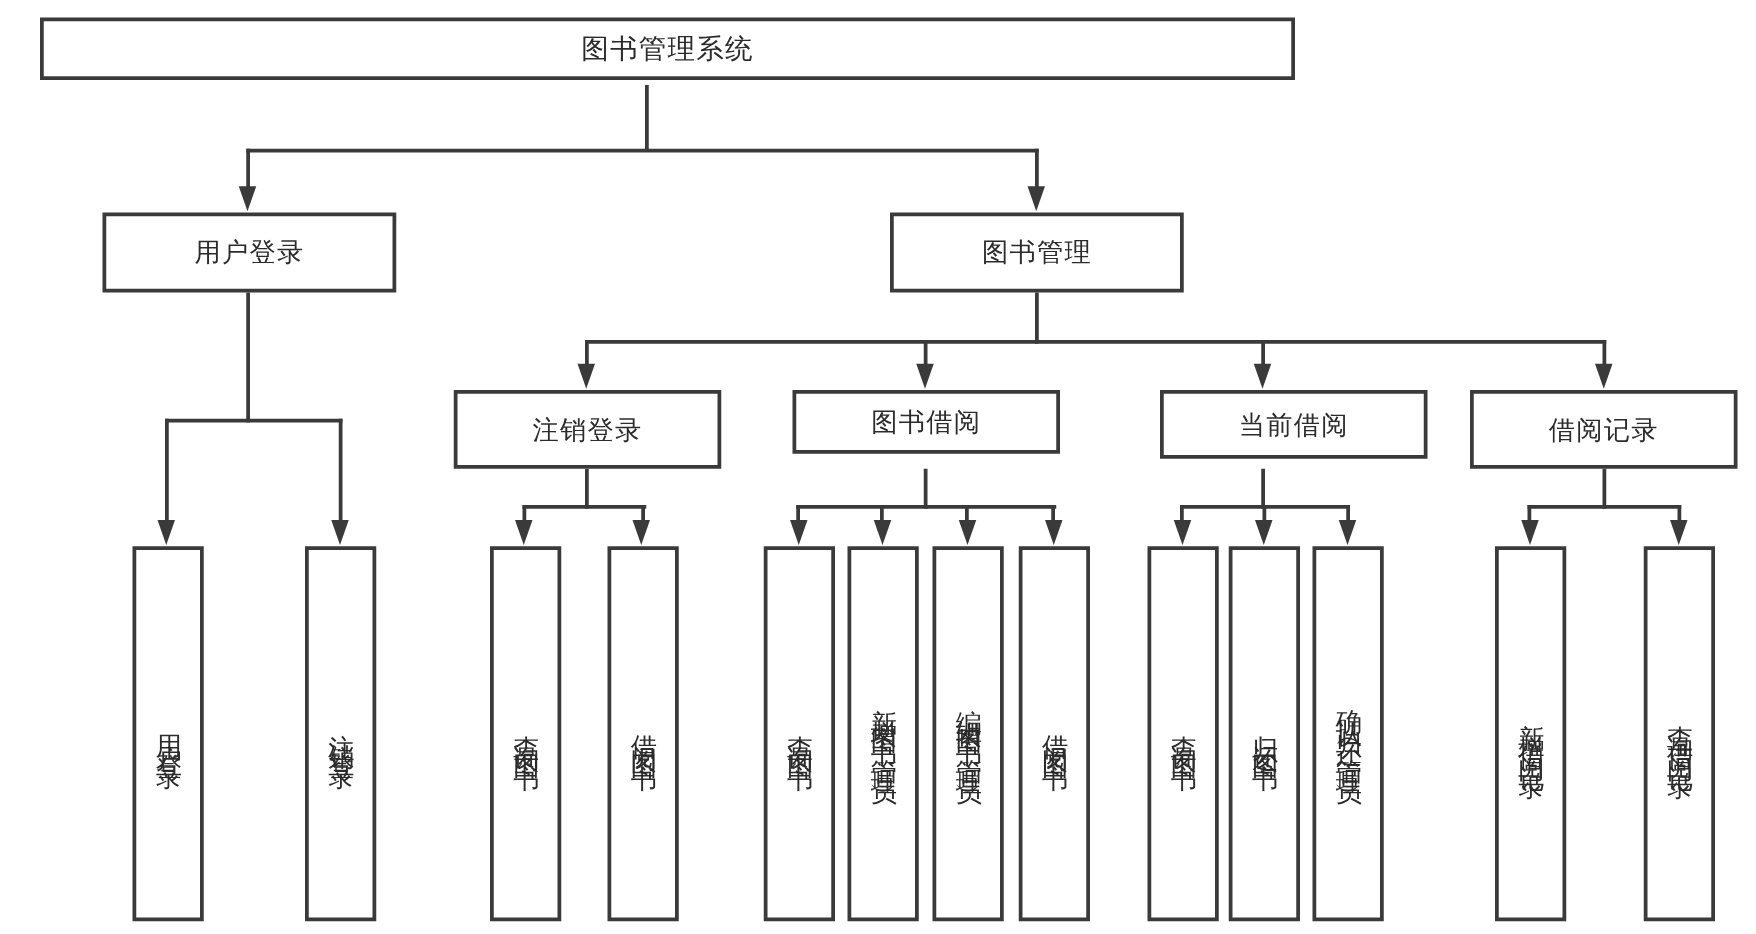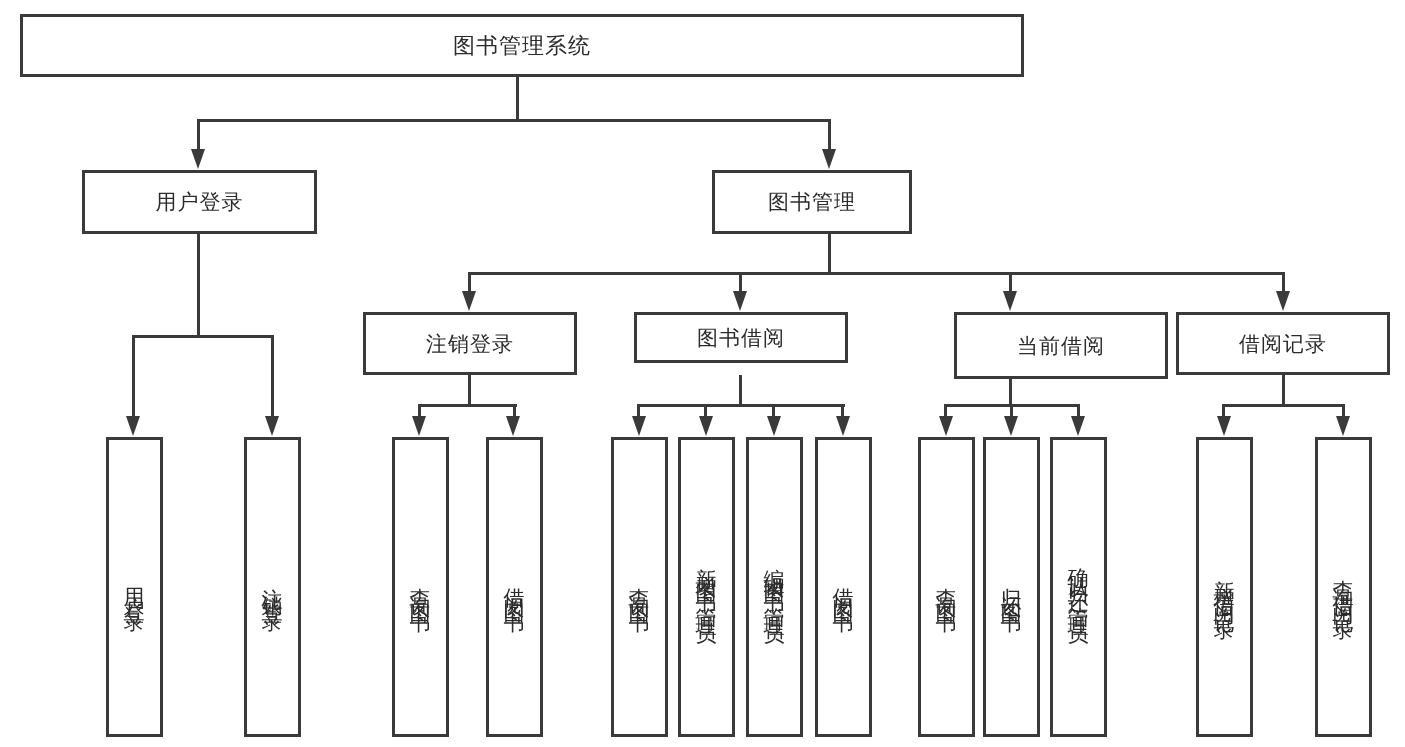--- a/index.html
+++ b/index.html
@@ -107,28 +107,28 @@
   <div class="arrow" style="left:1004px;top:416px"></div>
   <div class="arrow" style="left:1071px;top:416px"></div>
 
   <div class="line w3" style="left:1282px;top:375px;height:32px"></div>
   <div class="line h3" style="left:1222px;top:404px;width:123px"></div>
   <div class="line w3" style="left:1222px;top:404px;height:18px"></div>
   <div class="line w3" style="left:1342px;top:404px;height:18px"></div>
   <div class="arrow" style="left:1217px;top:416px"></div>
   <div class="arrow" style="left:1336px;top:416px"></div>
 
-  <div class="hbox root" style="left:20px;top:14px;width:1004px;height:63px">图书管理系统</div>
+  <div class="hbox root" style="left:32px;top:14px;width:1004px;height:50px">图书管理系统</div>
 
   <div class="hbox" style="left:82px;top:170px;width:235px;height:64px">用户登录</div>
-  <div class="hbox" style="left:712px;top:170px;width:200px;height:64px">图书管理</div>
+  <div class="hbox" style="left:712px;top:170px;width:235px;height:64px">图书管理</div>
 
   <div class="hbox" style="left:363px;top:312px;width:214px;height:63px">注销登录</div>
   <div class="hbox" style="left:634px;top:312px;width:214px;height:51px">图书借阅</div>
-  <div class="hbox" style="left:954px;top:312px;width:214px;height:67px">当前借阅</div>
+  <div class="hbox" style="left:928px;top:312px;width:214px;height:55px">当前借阅</div>
   <div class="hbox" style="left:1176px;top:312px;width:214px;height:63px">借阅记录</div>
 
   <div class="vbox" style="left:106px">
     <span class="vtext">用户登录</span>
   </div>
   <div class="vbox" style="left:244px">
     <span class="vtext">注销登录</span>
   </div>
 
   <div class="vbox" style="left:392px">

